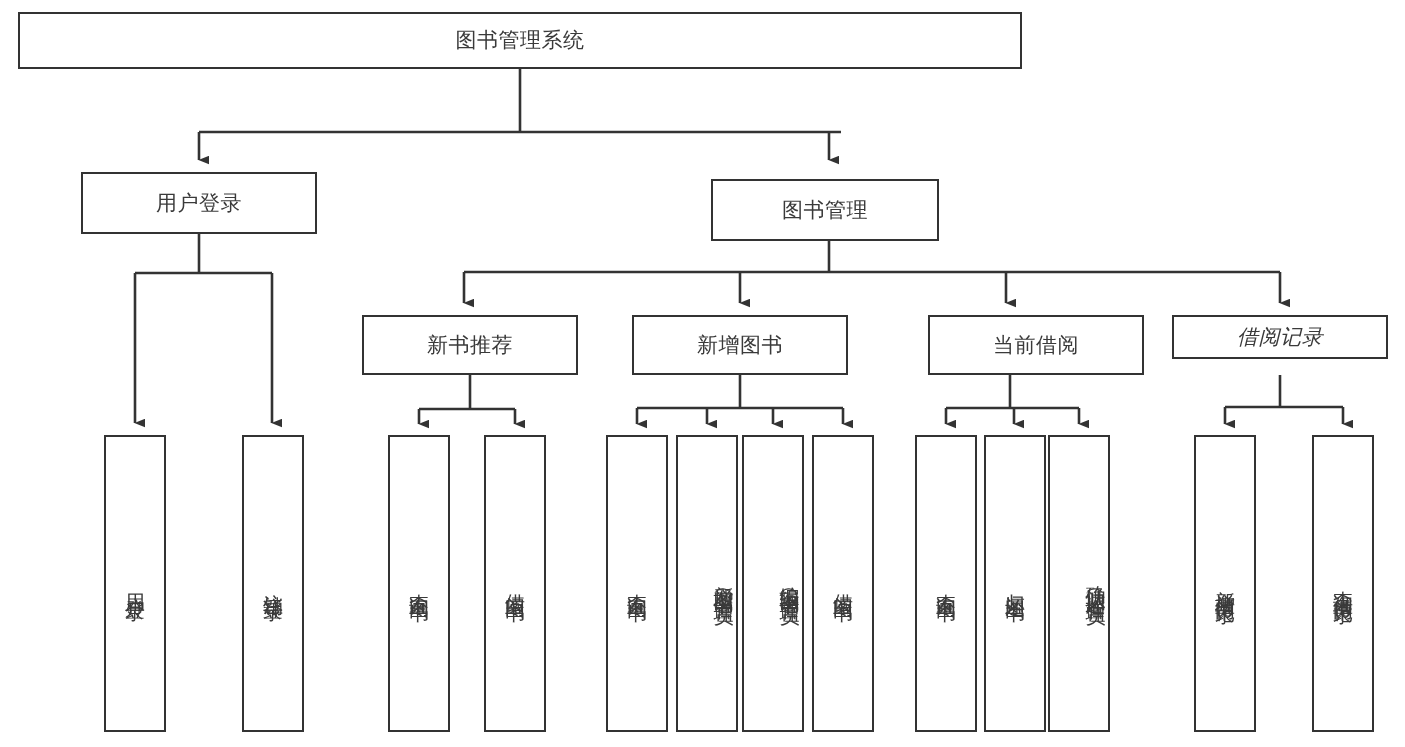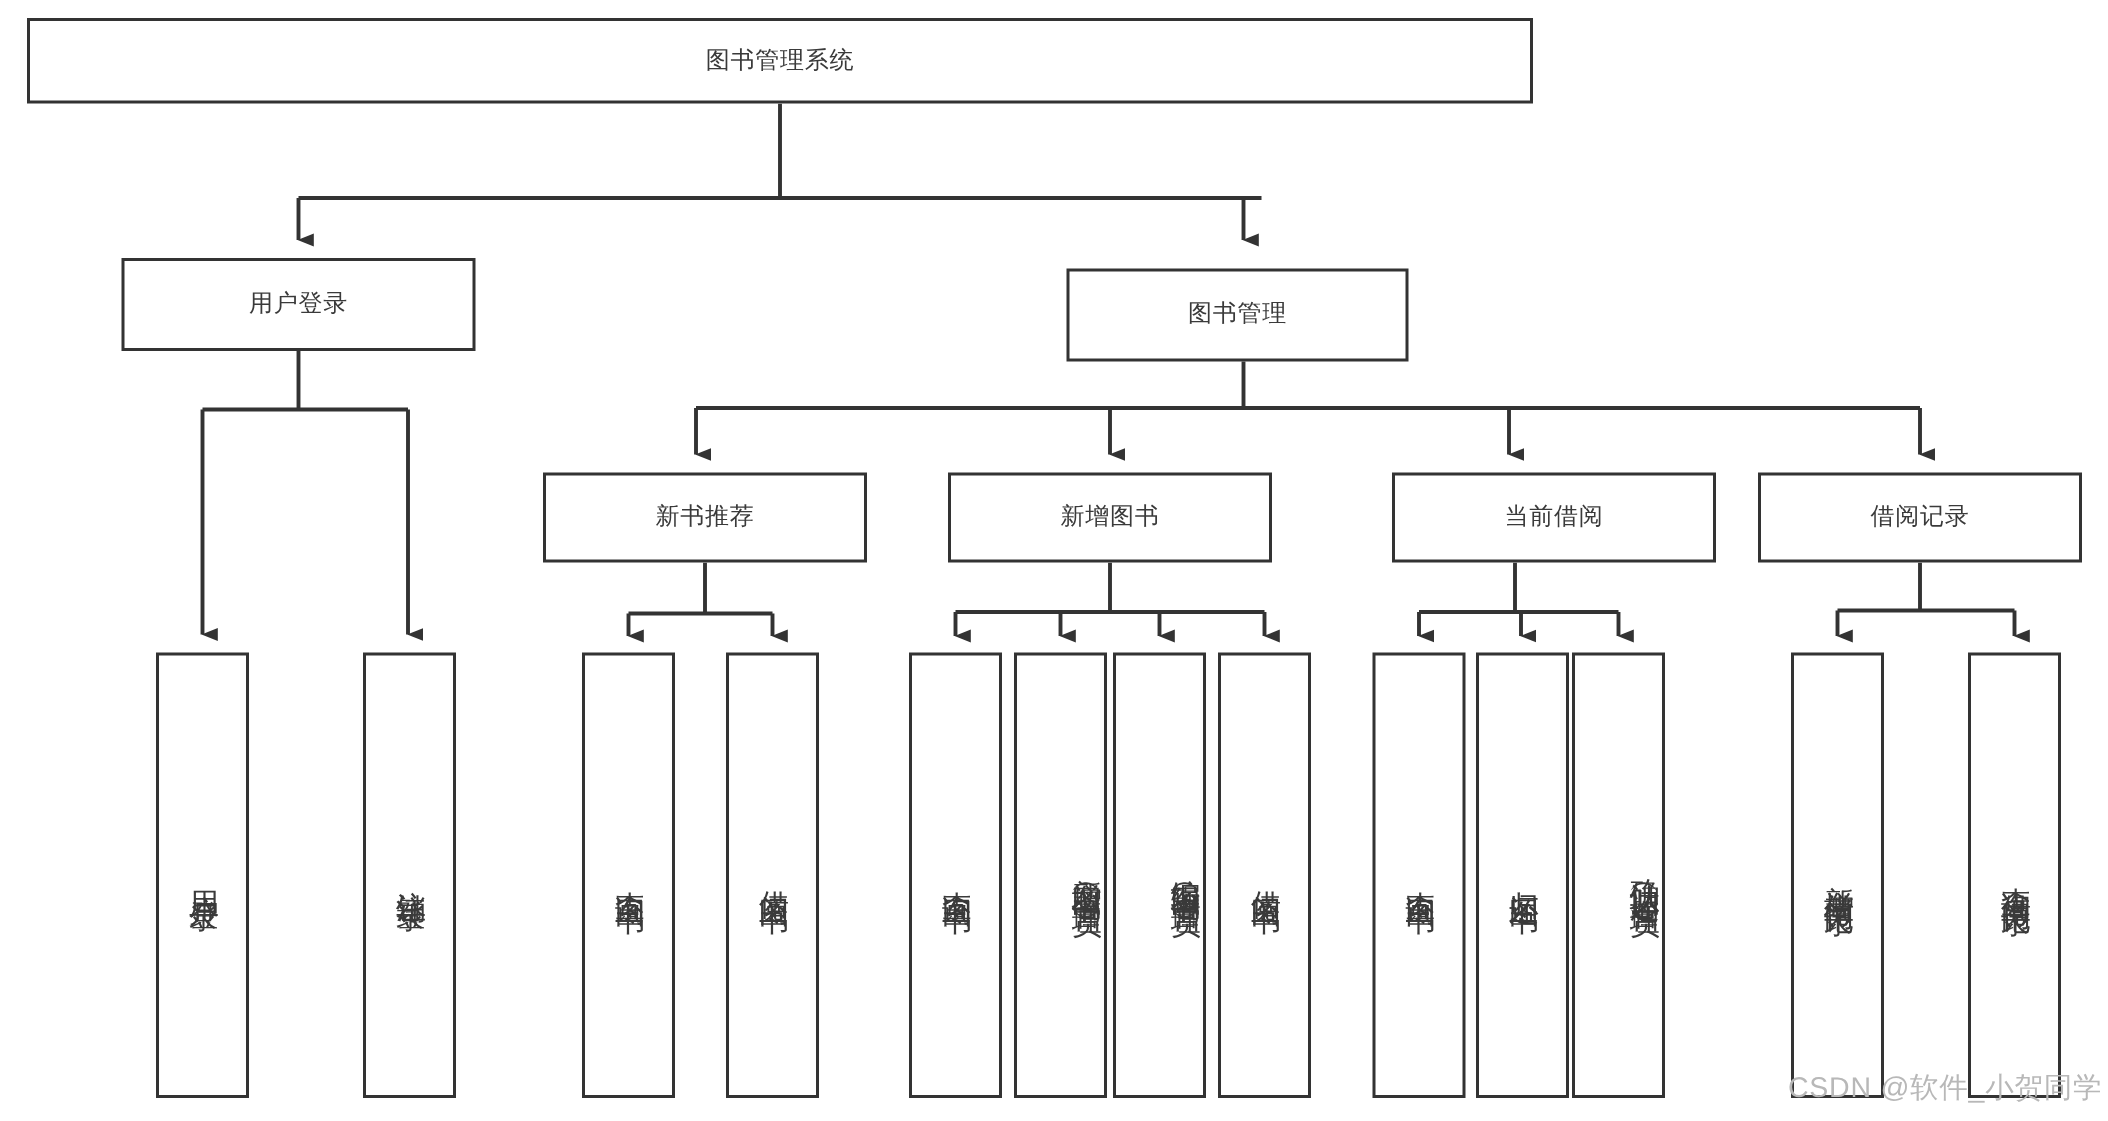--- a/index.html
+++ b/index.html
@@ -32,21 +32,21 @@
     background: #ffffff;
     color: #3a3a3a;
     display: flex;
     align-items: center;
     justify-content: center;
     text-align: center;
     line-height: 1.25;
     z-index: 2;
   }
   .node.h {
-    font-size: 16px;
+    font-size: 21px;
     letter-spacing: 0.5px;
   }
   .node.v {
     font-size: 20px;
     writing-mode: vertical-rl;
     text-orientation: upright;
     letter-spacing: 3px;
     padding: 10px 0;
     align-items: flex-start;
     justify-content: center;
@@ -136,21 +136,21 @@
 
   <div class="node h" style="left:362px; top:315px; width:216px; height:60px;">
     <span>新书推荐</span>
   </div>
   <div class="node h" style="left:632px; top:315px; width:216px; height:60px;">
     <span>新增图书</span>
   </div>
   <div class="node h" style="left:928px; top:315px; width:216px; height:60px;">
     <span>当前借阅</span>
   </div>
-  <div class="node h" style="left:1172px; top:315px; width:216px; height:60px;">
+  <div class="node h" style="left:1172px; top:315px; width:216px; height:44px;font-style:italic;">
     <span>借阅记录</span>
   </div>
 
   <div class="node v mid" style="left:104px; top:435px; width:62px; height:297px;">
     <span>用户登录</span>
   </div>
   <div class="node v mid" style="left:242px; top:435px; width:62px; height:297px;">
     <span>注销登录</span>
   </div>
 
@@ -184,15 +184,14 @@
     <span>确认归还（管理员）</span>
   </div>
 
   <div class="node v mid" style="left:1194px; top:435px; width:62px; height:297px;">
     <span>新增借阅记录</span>
   </div>
   <div class="node v mid" style="left:1312px; top:435px; width:62px; height:297px;">
     <span>查询借阅记录</span>
   </div>
 
-  <div class="watermark">CSDN @软件_小贺同学</div>
 
 </div>
 
 </body></html>

